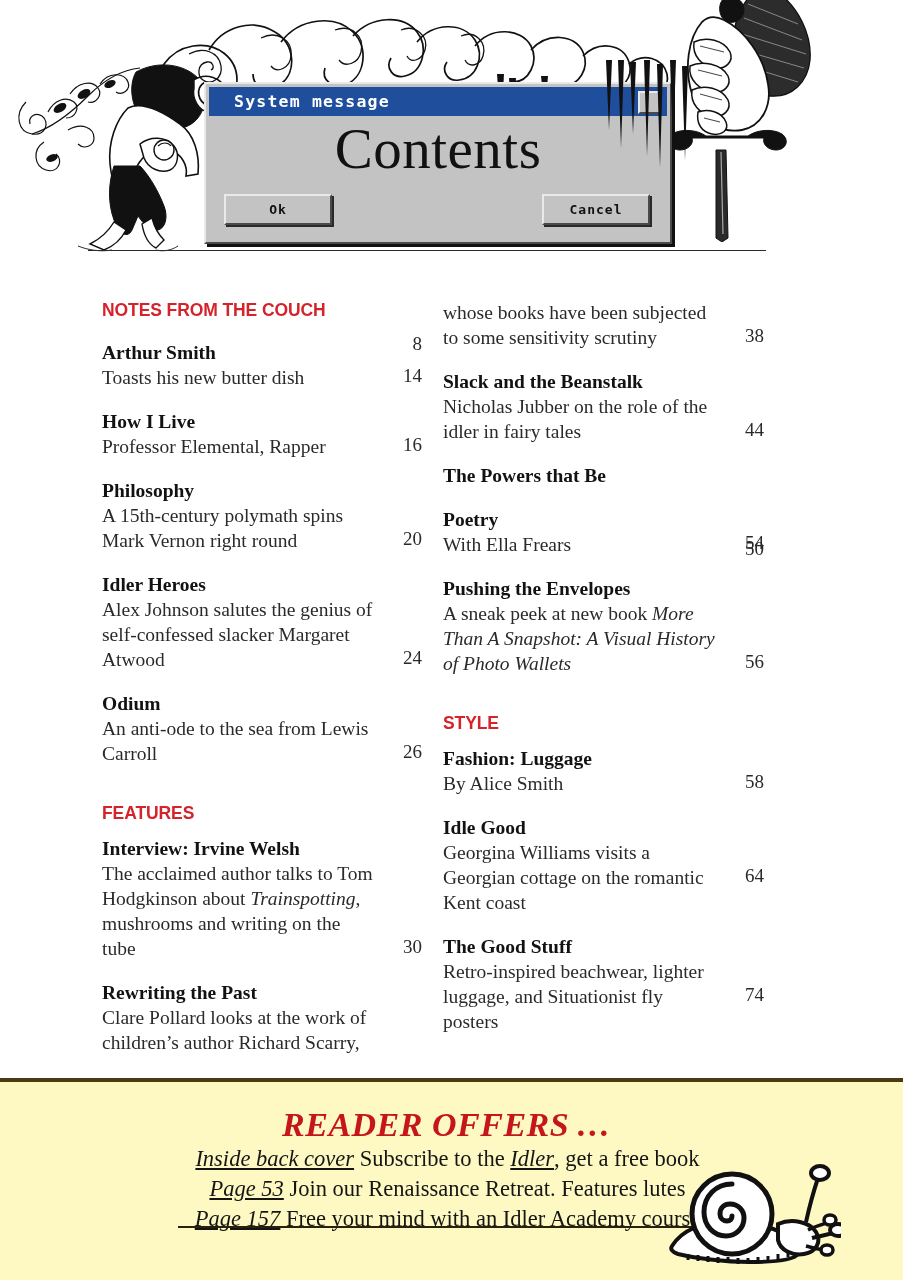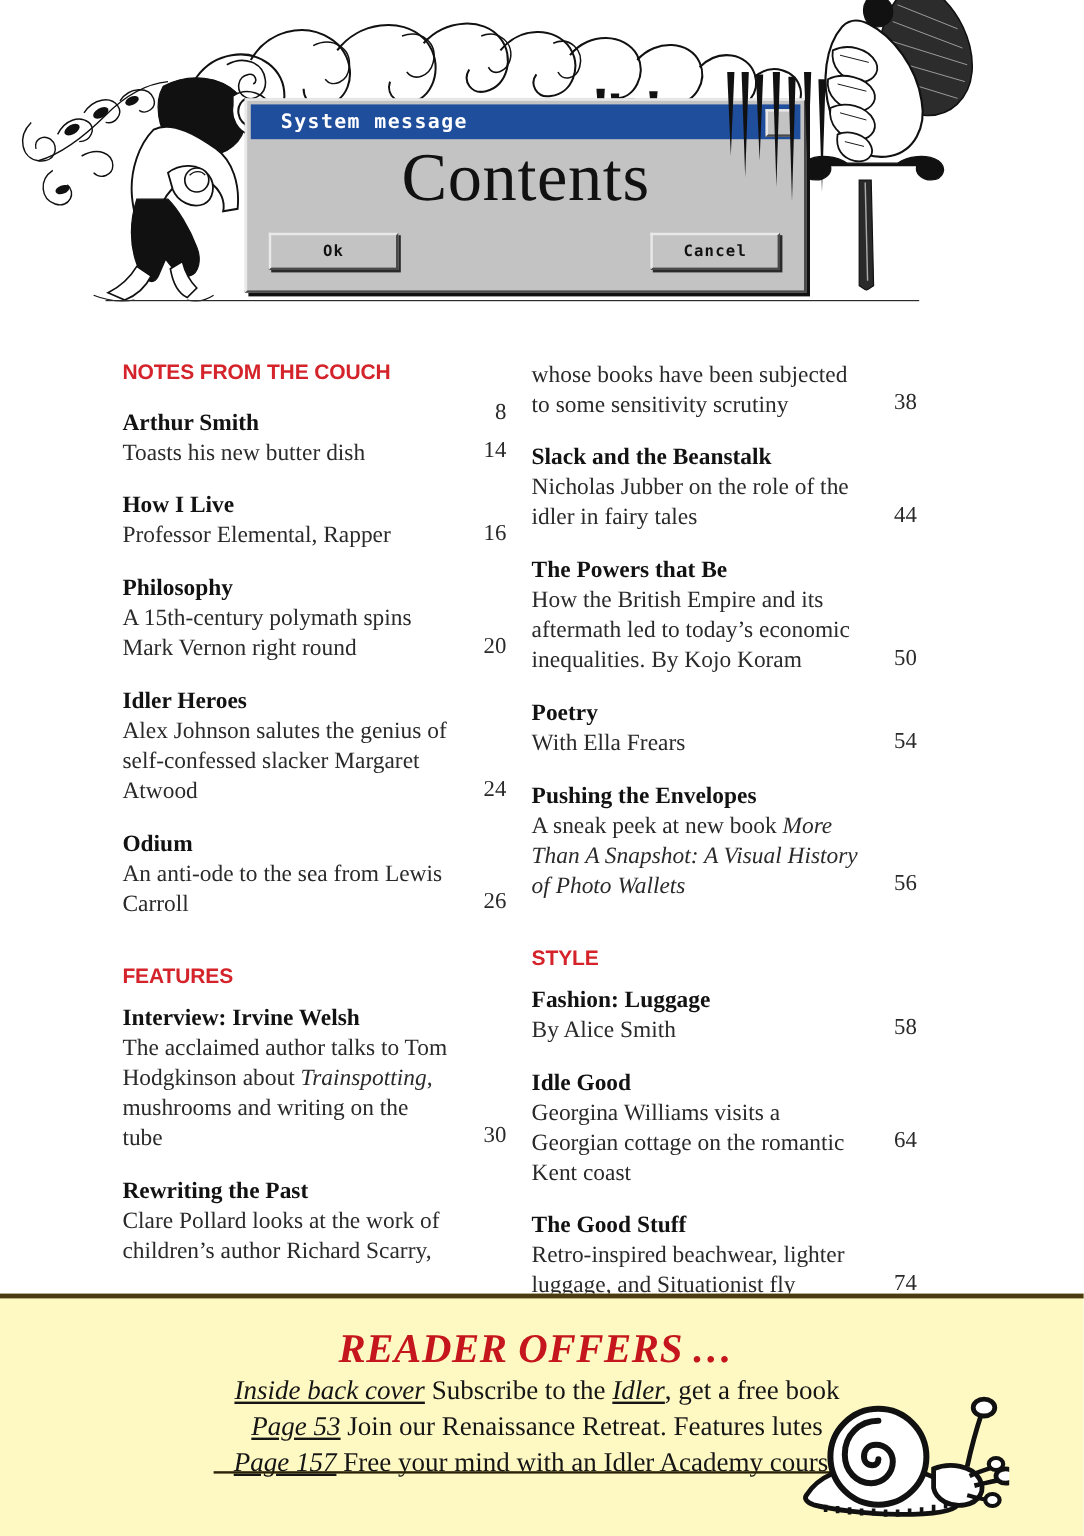--- a/index.html
+++ b/index.html
@@ -456,21 +456,20 @@
       <div class="entry-text">
         <div class="entry-title">Slack and the Beanstalk</div>
         <div class="entry-desc">Nicholas Jubber on the role of the idler in fairy tales</div>
       </div>
       <span class="entry-page" style="top:50px;">44</span>
     </div>
 
     <div class="entry">
       <div class="entry-text">
         <div class="entry-title">The Powers that Be</div>
-        <div class="entry-desc">How the British Empire and its aftermath led to today’s economic inequalities. By Kojo Koram</div>
       </div>
       <span class="entry-page" style="top:75px;">50</span>
     </div>
 
     <div class="entry">
       <div class="entry-text">
         <div class="entry-title">Poetry</div>
         <div class="entry-desc">With Ella Frears</div>
       </div>
       <span class="entry-page" style="top:25px;">54</span>

